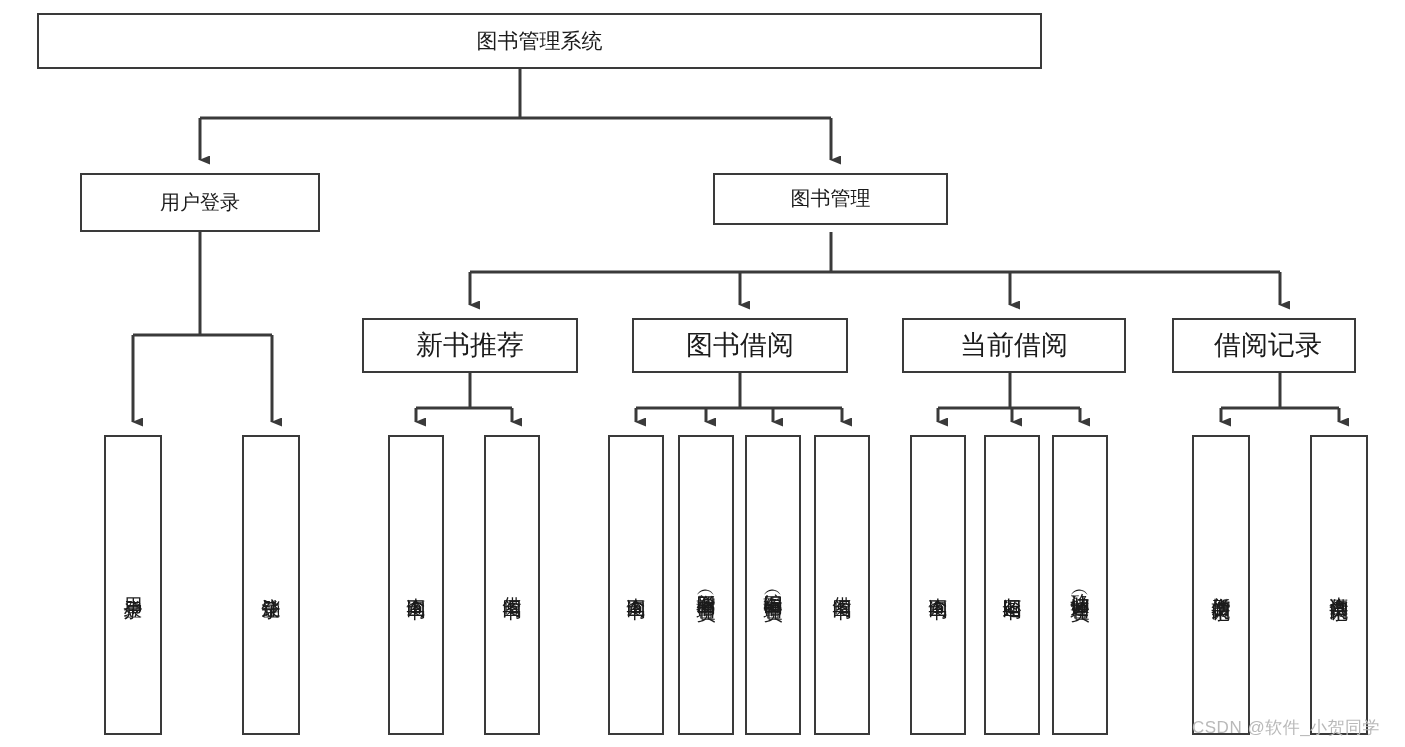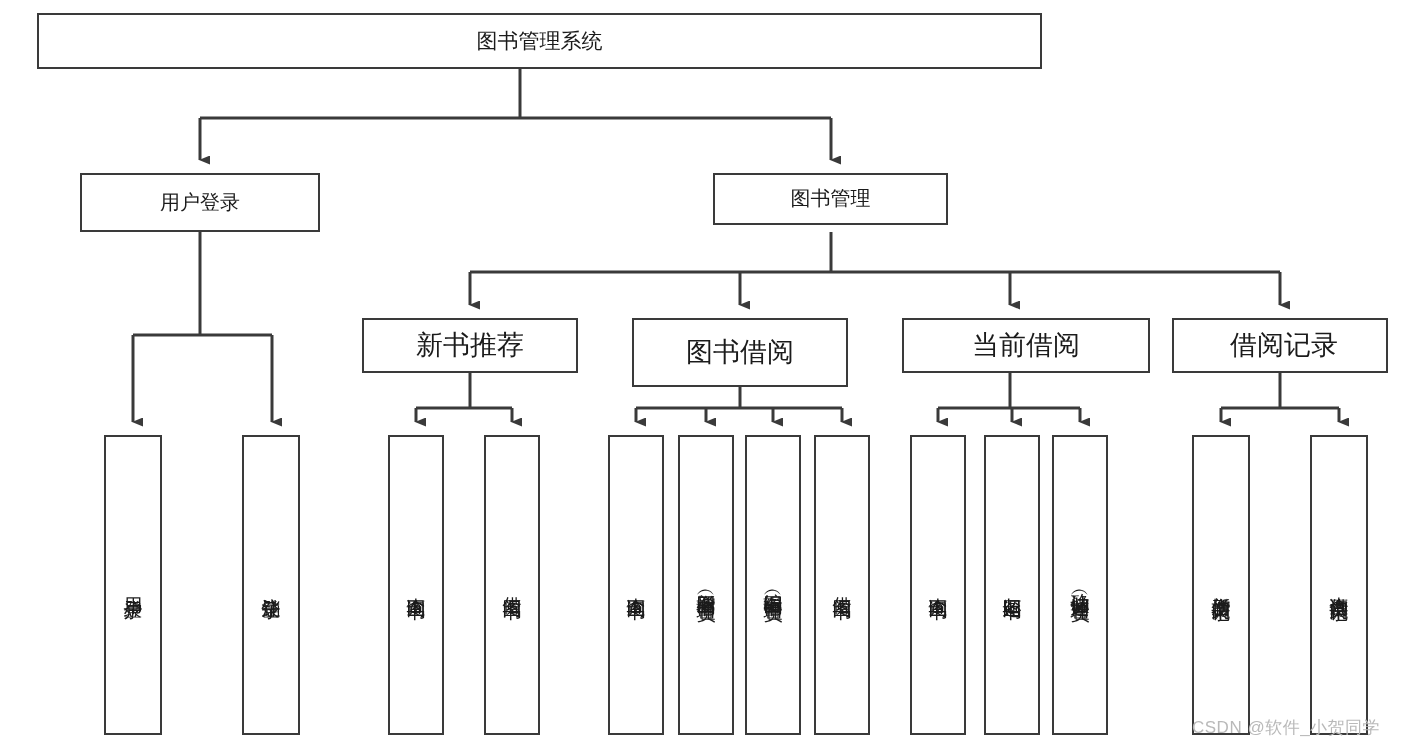--- a/index.html
+++ b/index.html
@@ -133,27 +133,27 @@
   <div class="node level-1" style="left:80px; top:173px; width:240px; height:59px;">
     <span class="label">用户登录</span>
   </div>
   <div class="node level-1" style="left:713px; top:173px; width:235px; height:52px;">
     <span class="label">图书管理</span>
   </div>
 
   <div class="node level-2" style="left:362px; top:318px; width:216px; height:55px;">
     <span class="label">新书推荐</span>
   </div>
-  <div class="node level-2" style="left:632px; top:318px; width:216px; height:69px;">
+  <div class="node level-2" style="left:632px; top:318px; width:216px; height:55px;">
     <span class="label">图书借阅</span>
   </div>
-  <div class="node level-2" style="left:902px; top:318px; width:248px; height:55px;">
+  <div class="node level-2" style="left:902px; top:318px; width:224px; height:55px;">
     <span class="label">当前借阅</span>
   </div>
-  <div class="node level-2" style="left:1172px; top:318px; width:216px; height:55px;padding-left:8px;">
+  <div class="node level-2" style="left:1172px; top:318px; width:184px; height:55px;padding-left:8px;">
     <span class="label">借阅记录</span>
   </div>
 
   <div class="node leaf" style="left:104px; top:435px; width:58px; height:300px;">
     <span class="label">用户登录</span>
   </div>
   <div class="node leaf" style="left:242px; top:435px; width:58px; height:300px;">
     <span class="label">注销登录</span>
   </div>
 

